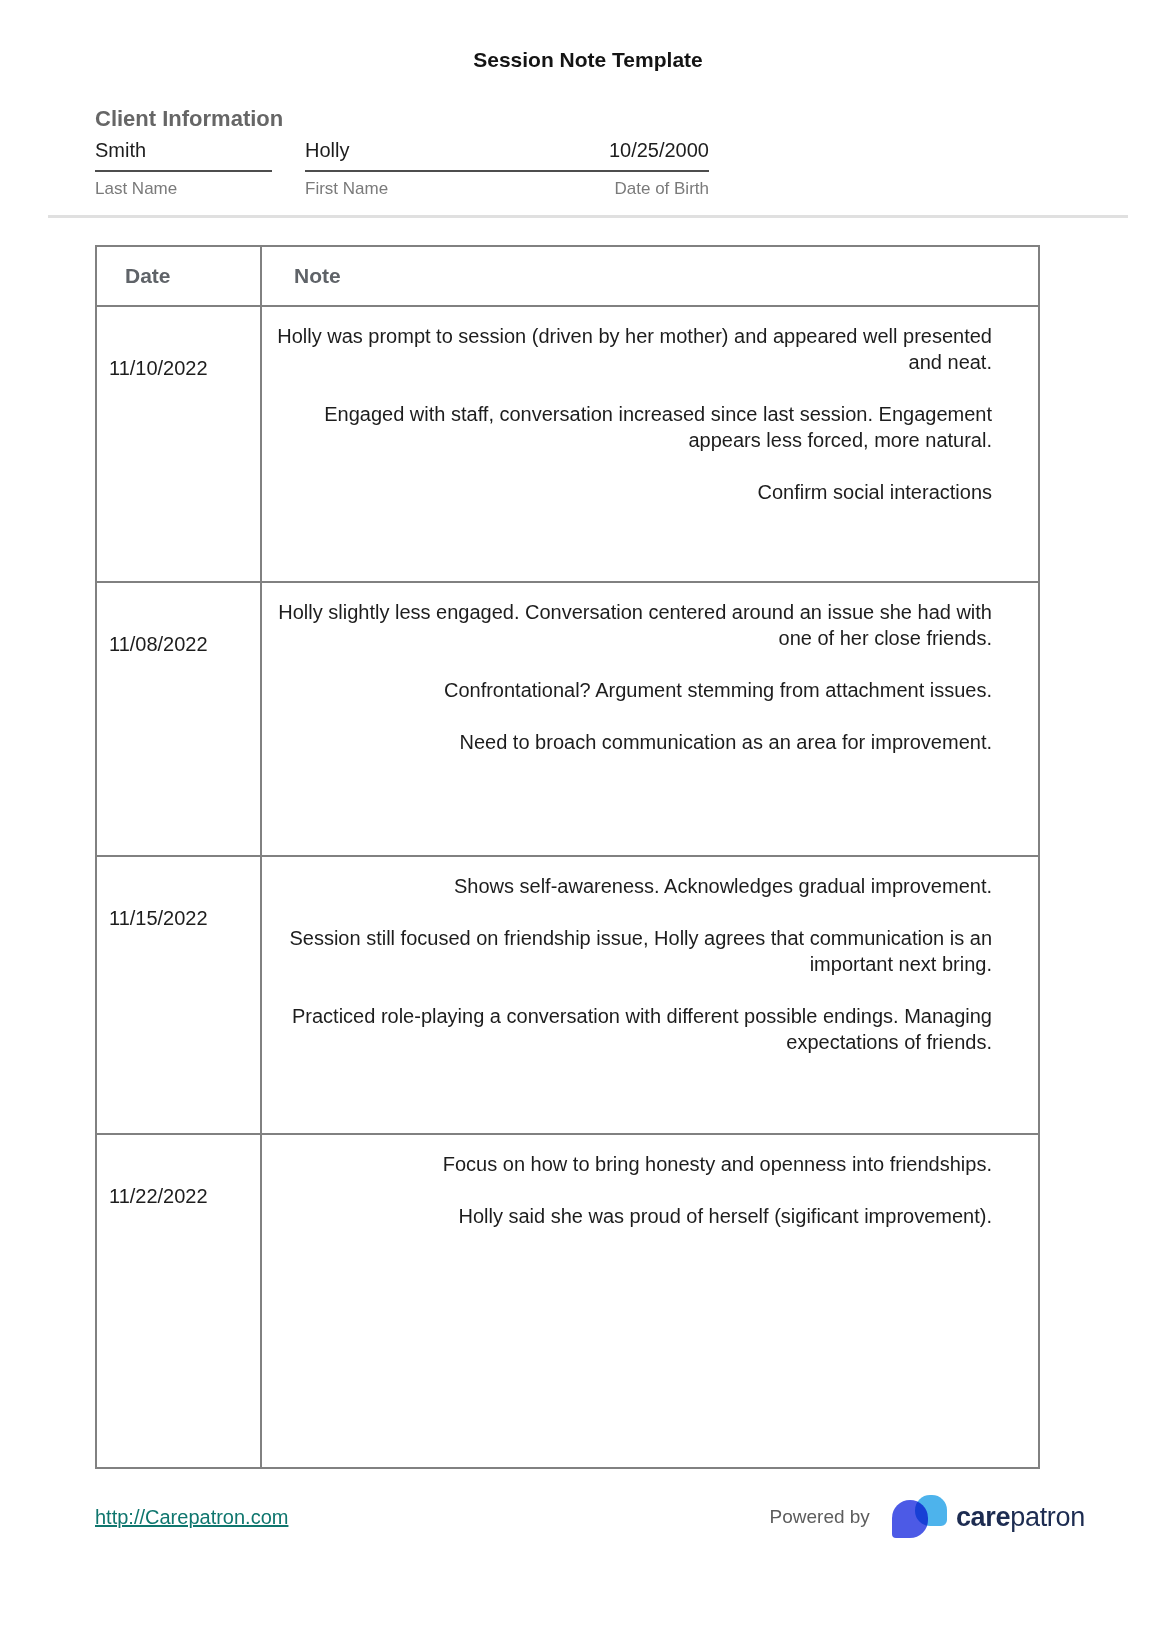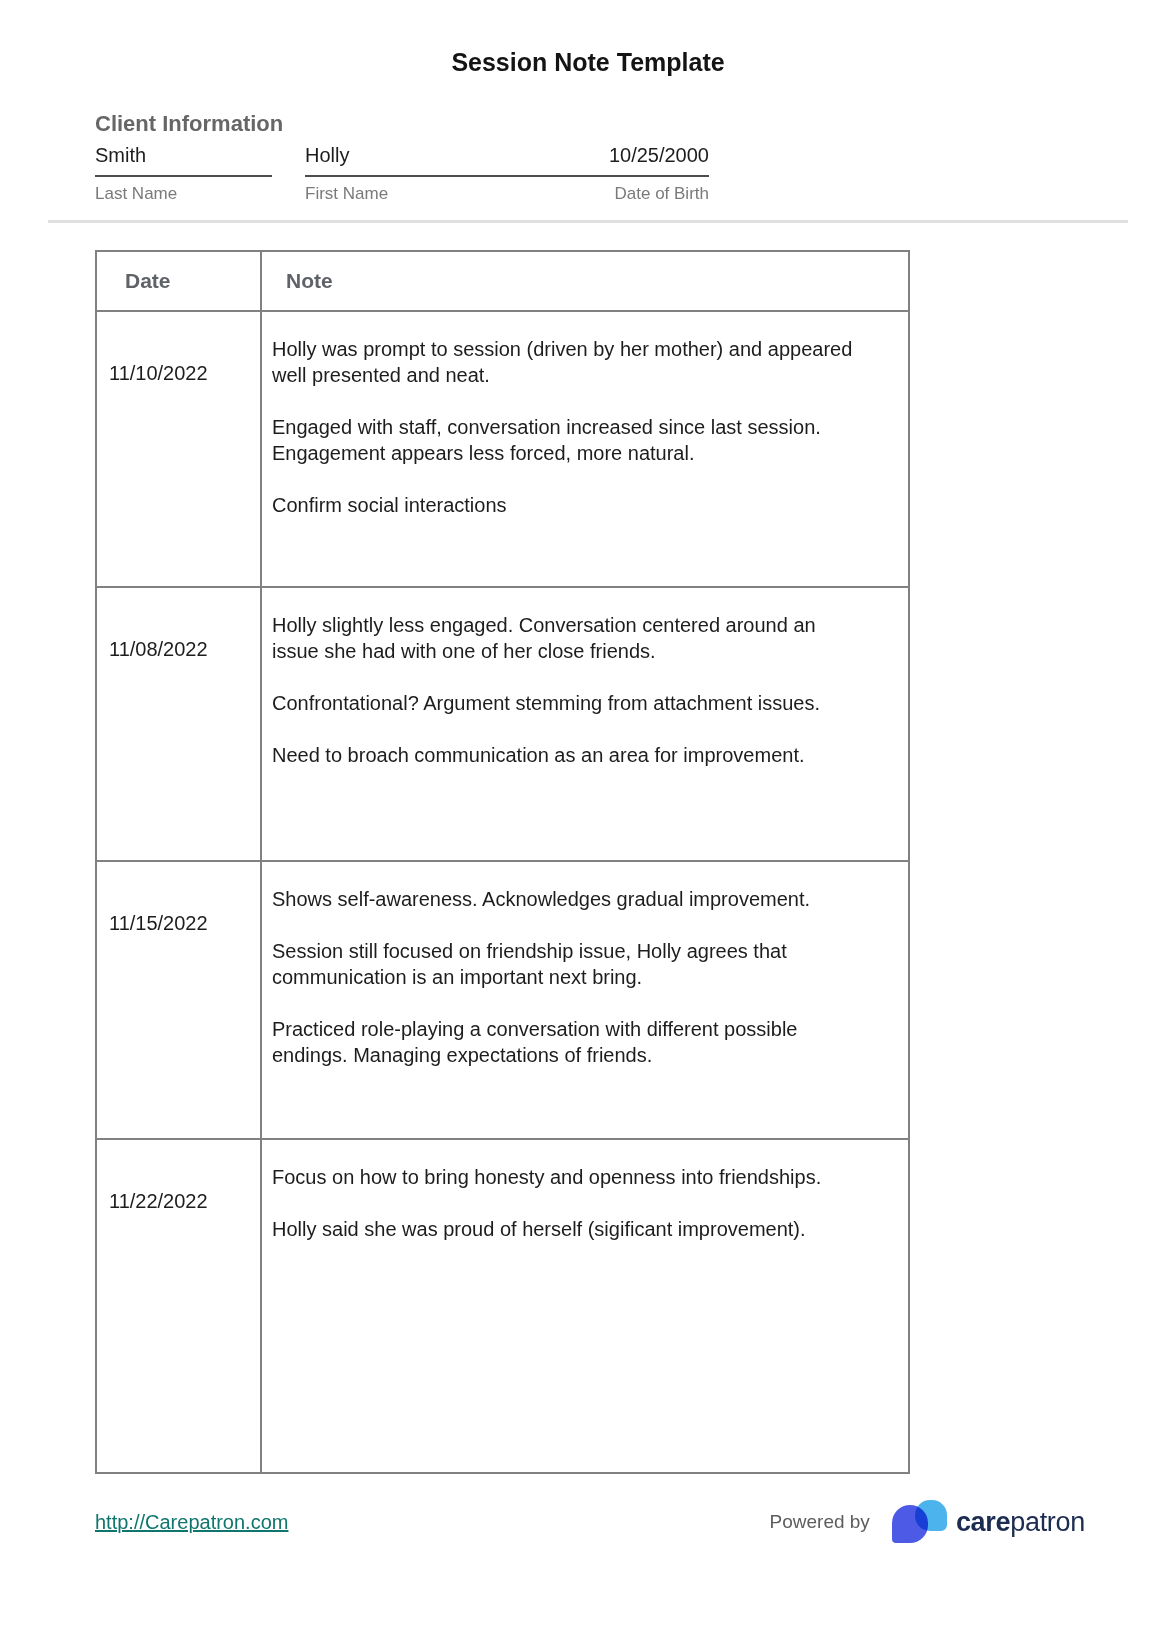--- a/index.html
+++ b/index.html
@@ -7,21 +7,21 @@
   body {
     width:1176px; height:1630px;
     font-family:"Liberation Sans", sans-serif;
     color:#1c1c1c;
     position:relative;
     overflow:hidden;
   }
   .page-title {
     padding-top:48px;
     text-align:center;
-    font-size:25px;
+    font-size:21px;
     font-weight:bold;
     color:#141414;
   }
   .client-section { margin:34px 0 16px 95px; }
   .client-heading {
     font-size:22px;
     font-weight:bold;
     color:#666666;
   }
   .fields-row { display:flex; margin-top:7px; }
@@ -41,49 +41,50 @@
     padding-top:7px;
   }
   .section-divider {
     margin:16px 0 0 48px;
     width:1080px;
     height:3px;
     background:#e0e0e0;
   }
   table.session-table {
     margin:27px 0 0 95px;
-    width:815px;
+    width:945px;
     border-collapse:collapse;
     table-layout:fixed;
   }
   .session-table col.col-date { width:165px; }
   .session-table th, .session-table td {
     border:2px solid #818181;
     text-align:left;
     vertical-align:top;
   }
   .session-table th {
     height:60px;
     font-size:21px;
     font-weight:bold;
     color:#5f6368;
     vertical-align:middle;
   }
   .session-table th.th-date { padding-left:28px; }
-  .session-table th.th-note { padding-left:24px; }
+  .session-table th.th-note { padding-left:32px; }
   td.date-cell {
     padding:50px 0 0 12px;
     font-size:20px;
     color:#1d1d1d;
   }
   td.note-cell {
-    padding:24px 45px 0 10px;
+    padding:16px 45px 0 10px;
     font-size:20px;
     line-height:26px;
     color:#1d1d1d;
+    text-align:right;
   }
   td.note-cell p { margin:0 0 26px 0; max-width:720px; }
   tr.row-h1 { height:276px; }
   tr.row-h2 { height:274px; }
   tr.row-h3 { height:278px; }
   tr.row-h4 { height:334px; }
   .footer-row {
     margin:26px 91px 0 95px;
     display:flex;
     justify-content:space-between;

